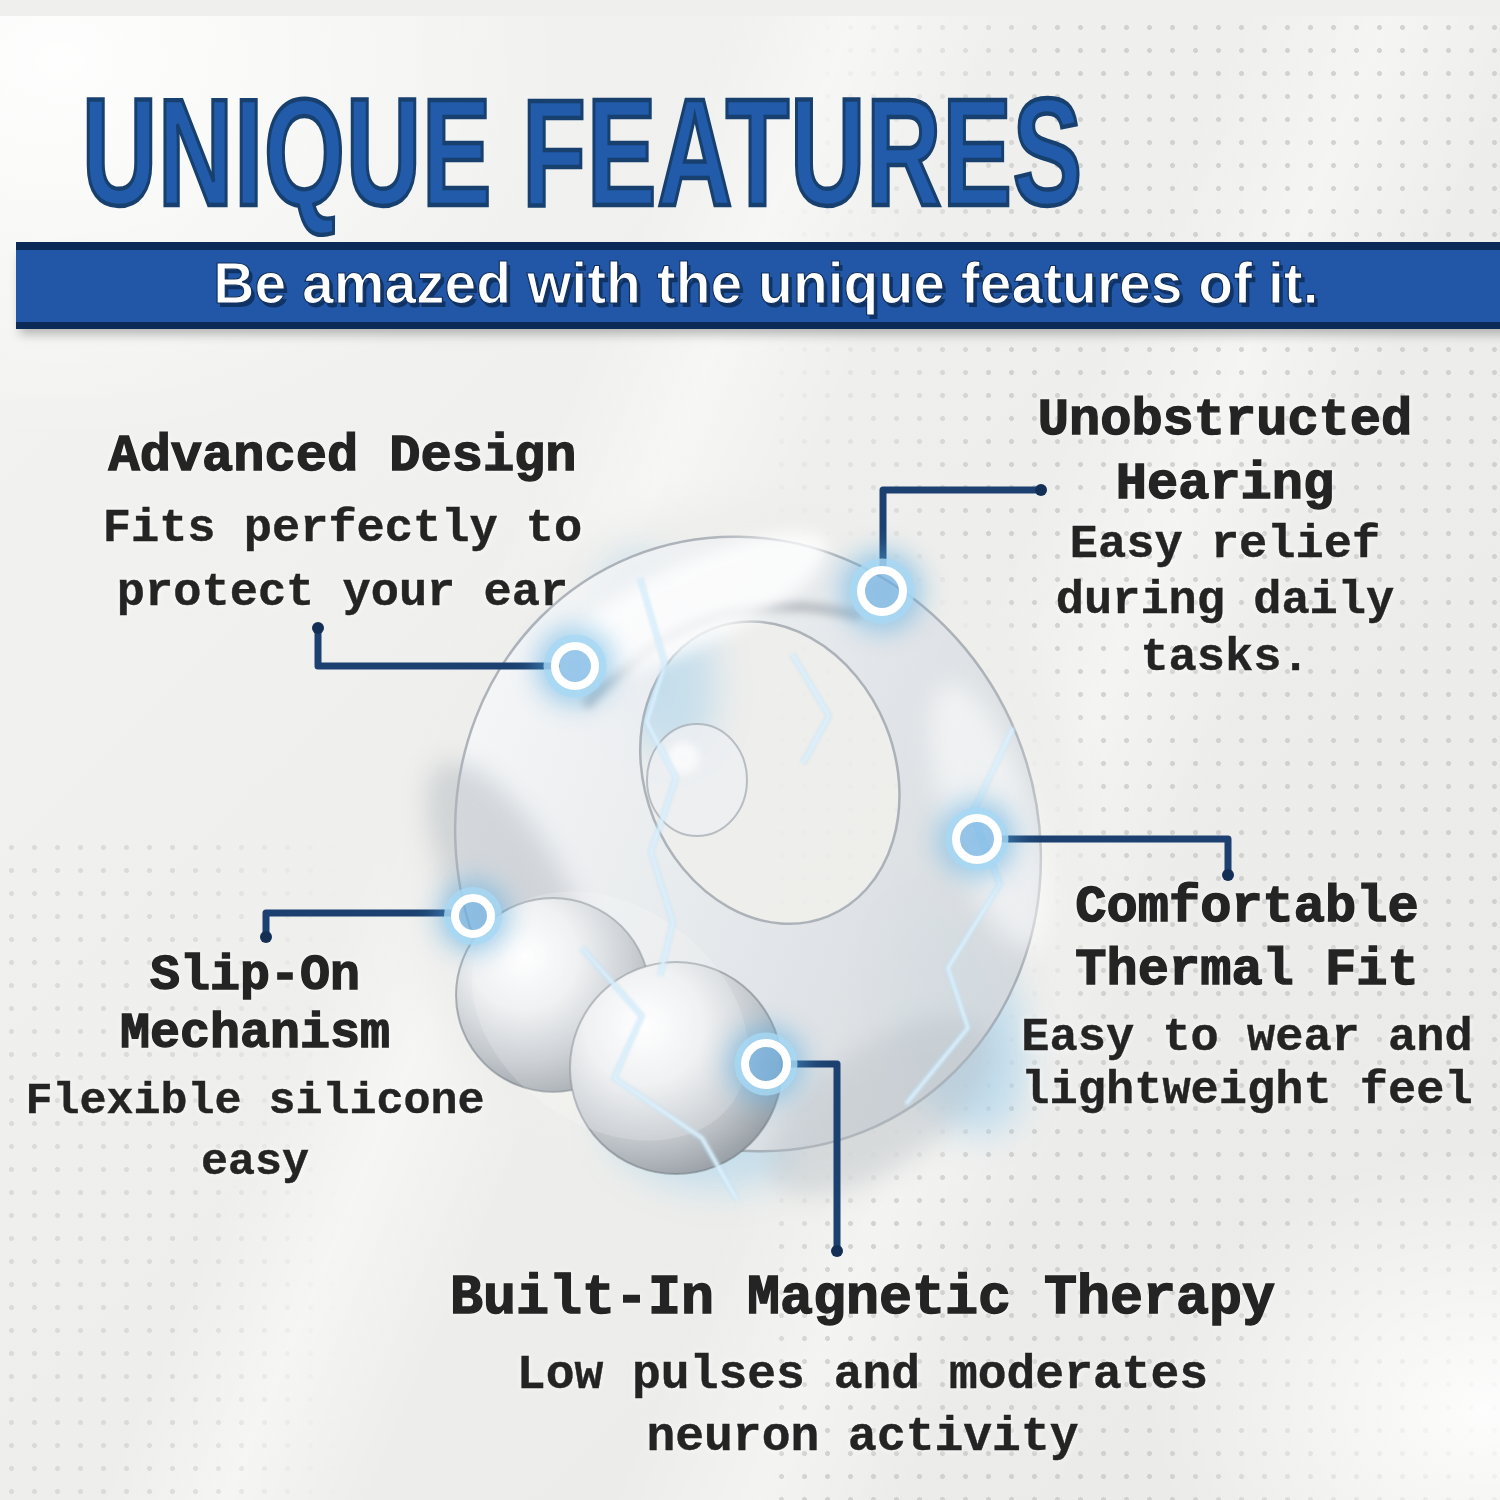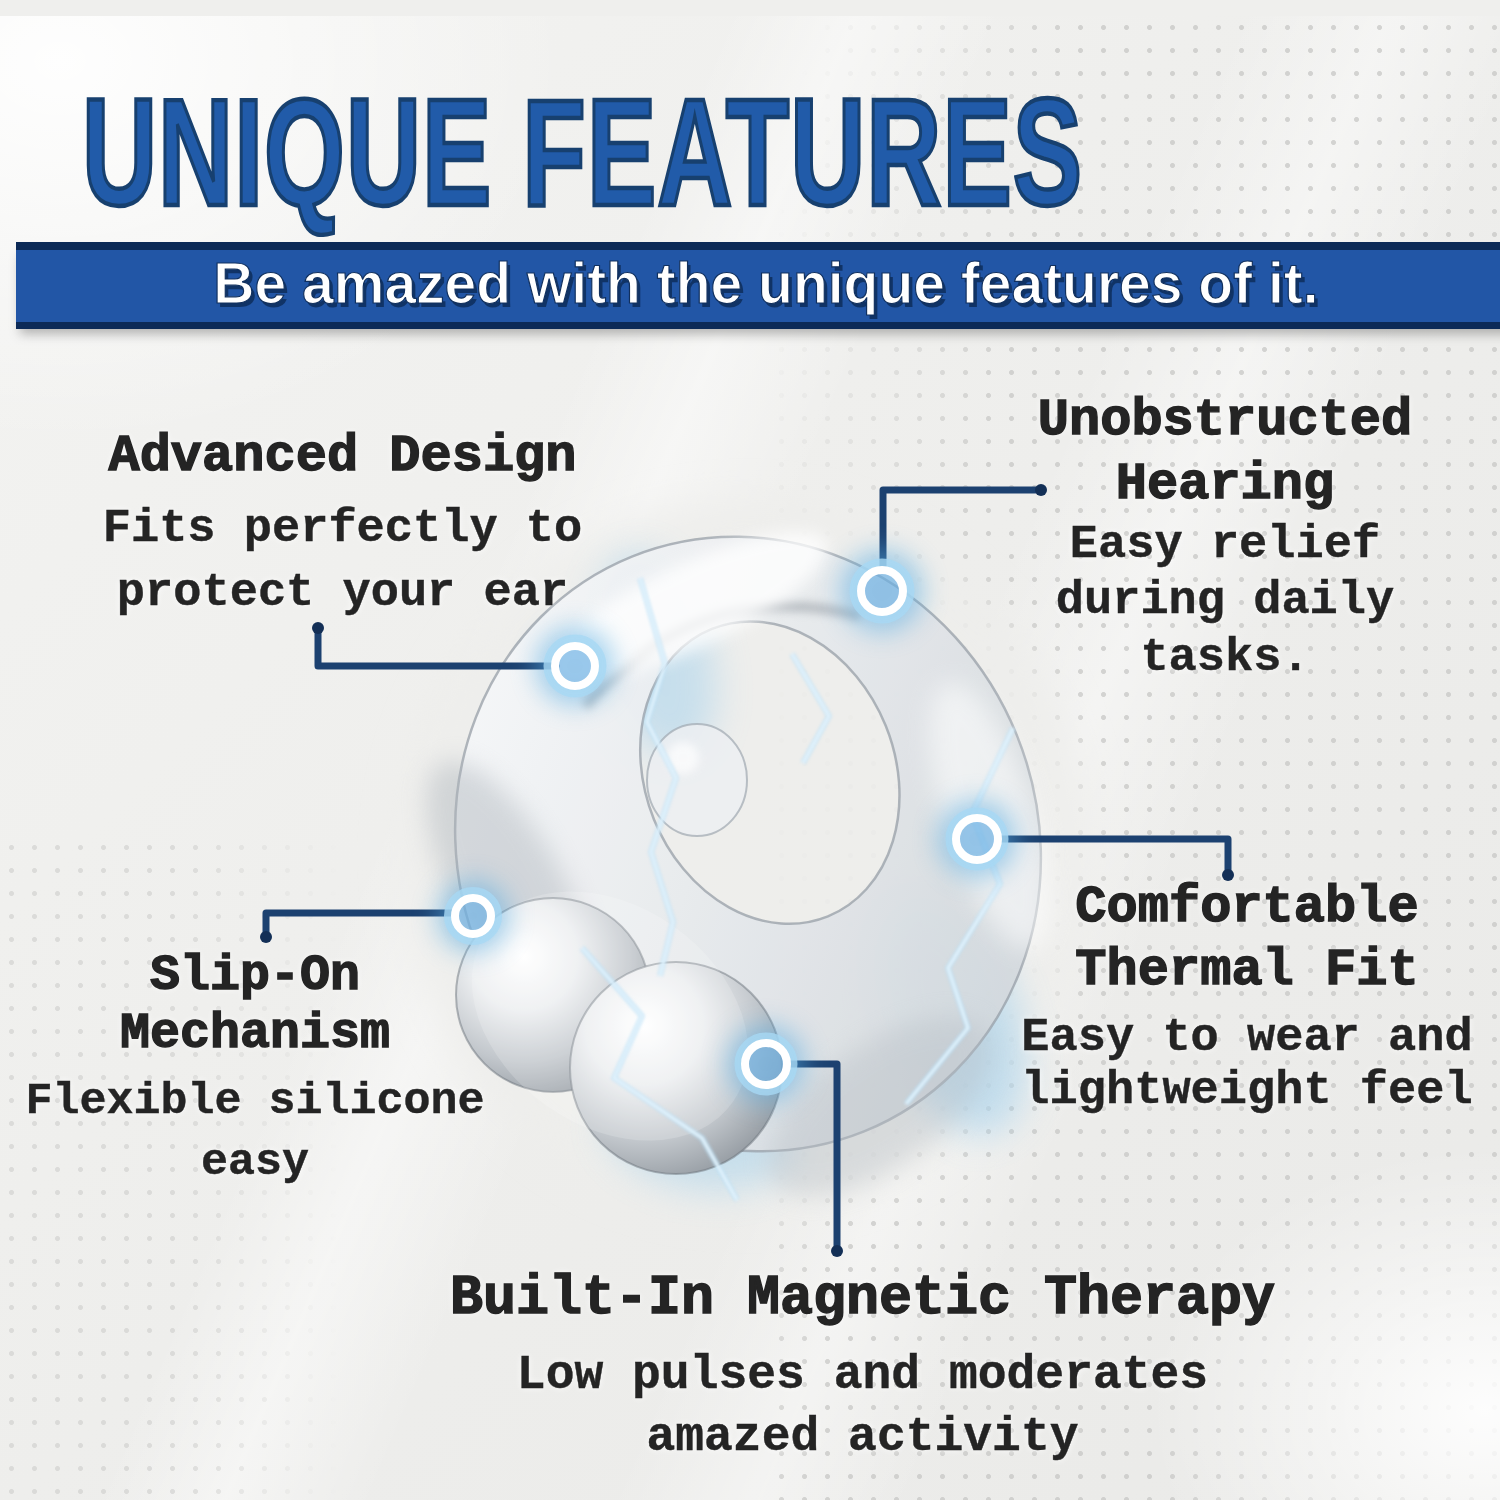--- a/index.html
+++ b/index.html
@@ -284,18 +284,18 @@
       <div>lightweight feel</div>
     </div>
   </div>
 
   <div class="feature" id="f-builtin">
     <div class="f-head">
       <div>Built-In Magnetic Therapy</div>
     </div>
     <div class="f-body">
       <div>Low pulses and moderates</div>
-      <div>amazed activity</div>
+      <div>neuron activity</div>
     </div>
   </div>
 
   <div id="bottom-band"></div>
 </div>
 
 </body></html>

